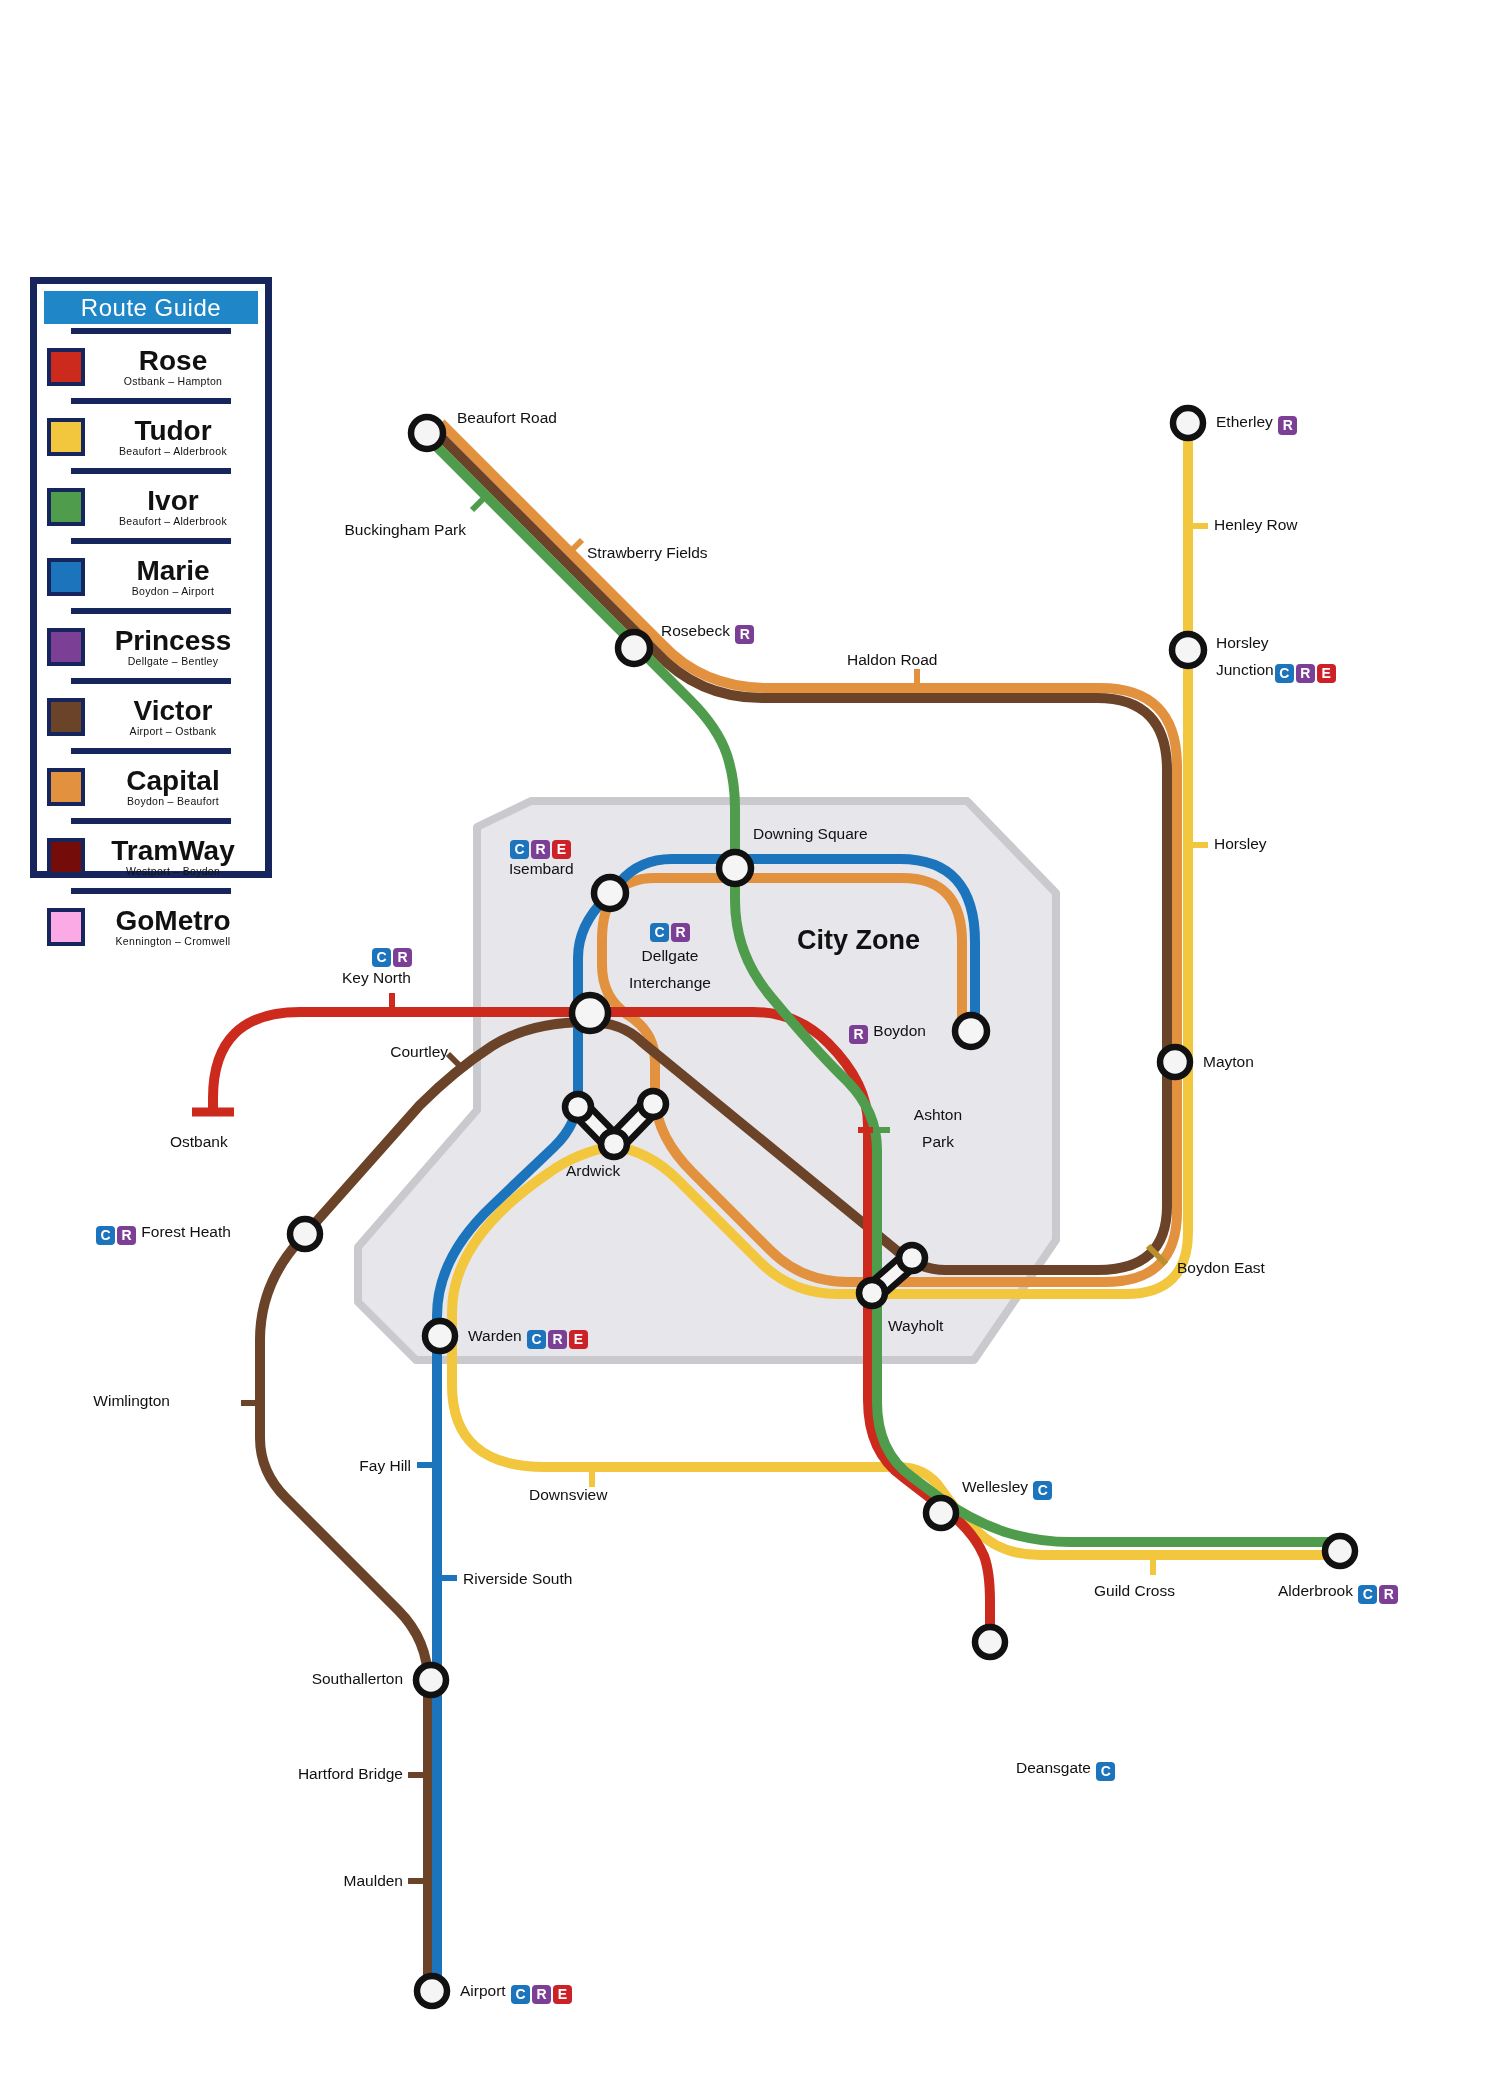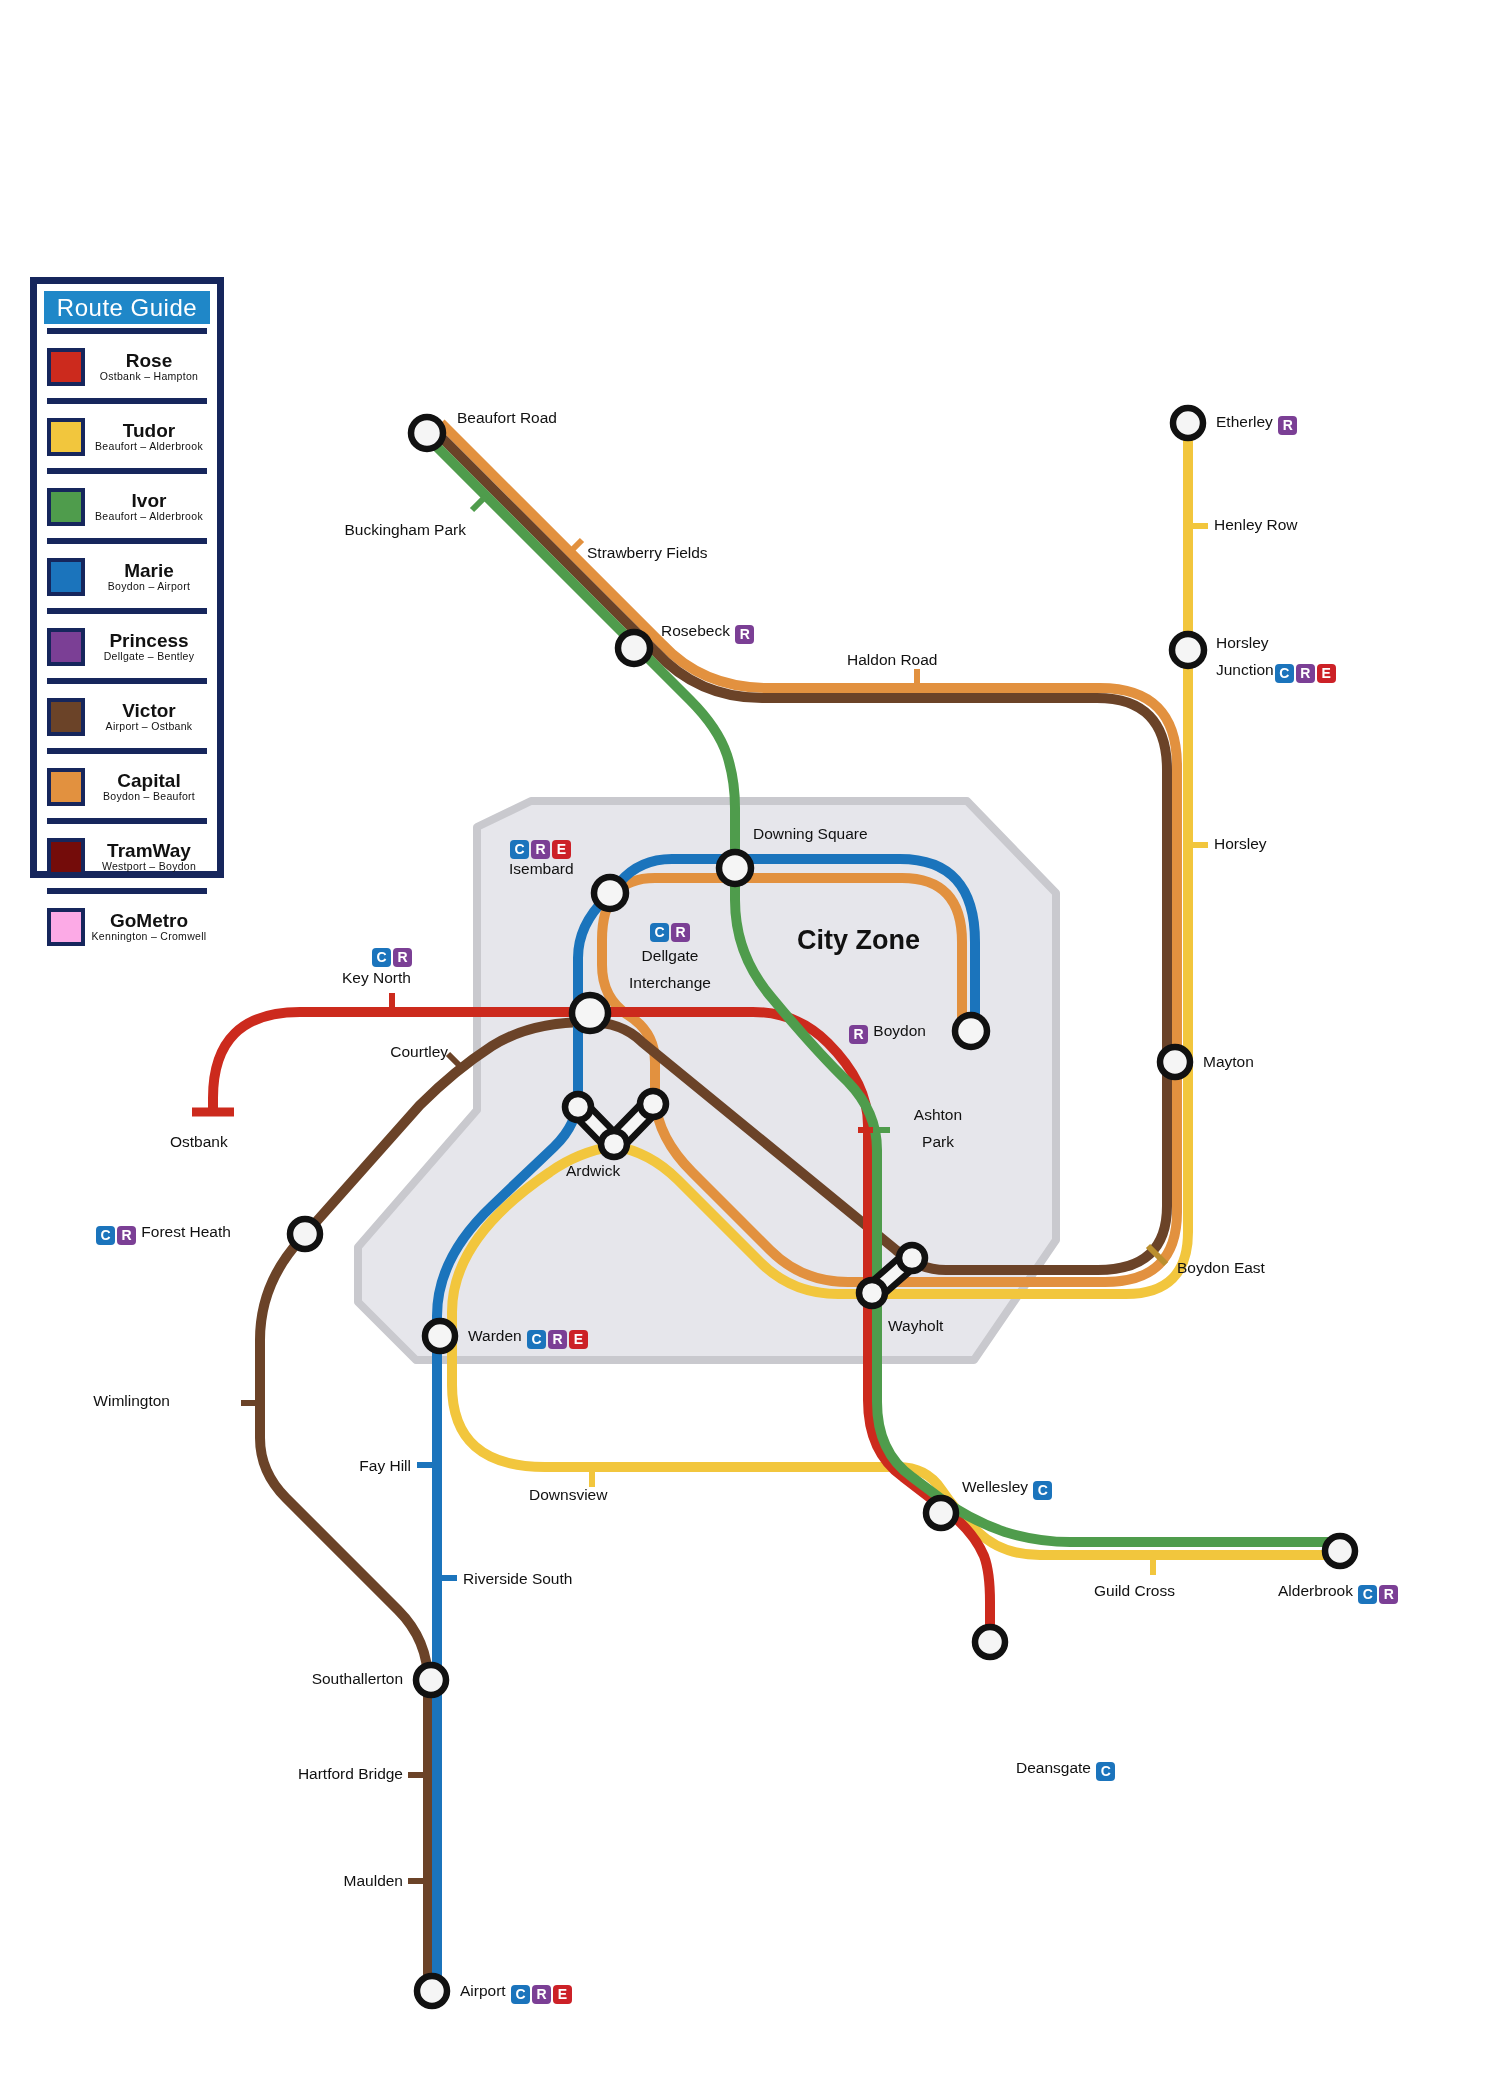--- a/index.html
+++ b/index.html
@@ -7,29 +7,29 @@
         font-family:"Liberation Sans",sans-serif;}
   
   #header{position:absolute;left:6px;top:28px;right:6px;height:224px;background:var(--navy);}
   #app-title{position:absolute;left:52px;top:36px;color:#fff;font-size:120px;font-weight:700;
              letter-spacing:-2px;white-space:nowrap;}
   #header-sep{position:absolute;left:884px;top:56px;width:9px;height:104px;background:#fff;}
   #subtitle{position:absolute;left:910px;top:46px;color:#fff;font-size:43px;font-weight:400;
             line-height:1.32;letter-spacing:1px;white-space:nowrap;}
   #map-note{position:absolute;right:24px;top:186px;color:#fff;font-size:21px;font-weight:400;}
   
-  #legend{position:absolute;left:30px;top:277px;width:194px;height:601px;background:#fff;
+  #legend{position:absolute;left:30px;top:277px;width:242px;height:601px;background:#fff;
           border:7px solid var(--navy);box-sizing:border-box;}
   #legend-title{margin:7px 7px 0 7px;height:33px;background:var(--legend-header);color:#fff;
                 font-size:24px;font-weight:400;text-align:center;line-height:33px;letter-spacing:.5px;}
   .lg-bar{width:160px;height:6px;background:var(--navy);margin:4px auto 0 auto;}
   .lg-entry{position:relative;height:55px;margin:5px 4px 0 4px;display:flex;align-items:center;}
   .lg-swatch{width:38px;height:38px;border:4px solid var(--navy);box-sizing:border-box;flex:0 0 38px;margin-left:6px;}
   .lg-text{flex:1;text-align:center;}
-  .lg-name{font-size:19px;font-weight:700;color:#111;line-height:1.05;}
+  .lg-name{font-size:28px;font-weight:700;color:#111;line-height:1.05;}
   .lg-route{font-size:10.5px;color:#111;letter-spacing:.3px;}
   
   .lbl{position:absolute;font-size:15.5px;color:#111;white-space:nowrap;line-height:1.18;}
   .lbl.two{line-height:27px;white-space:normal;}
   .center{text-align:center;}
   .right{text-align:right;}
   .badge{display:inline-block;width:19px;height:19px;border-radius:4px;color:#fff;
          font-size:14px;font-weight:700;line-height:19px;text-align:center;
          vertical-align:-3px;margin:0 1px;}
   .badgerow{position:absolute;line-height:20px;}

